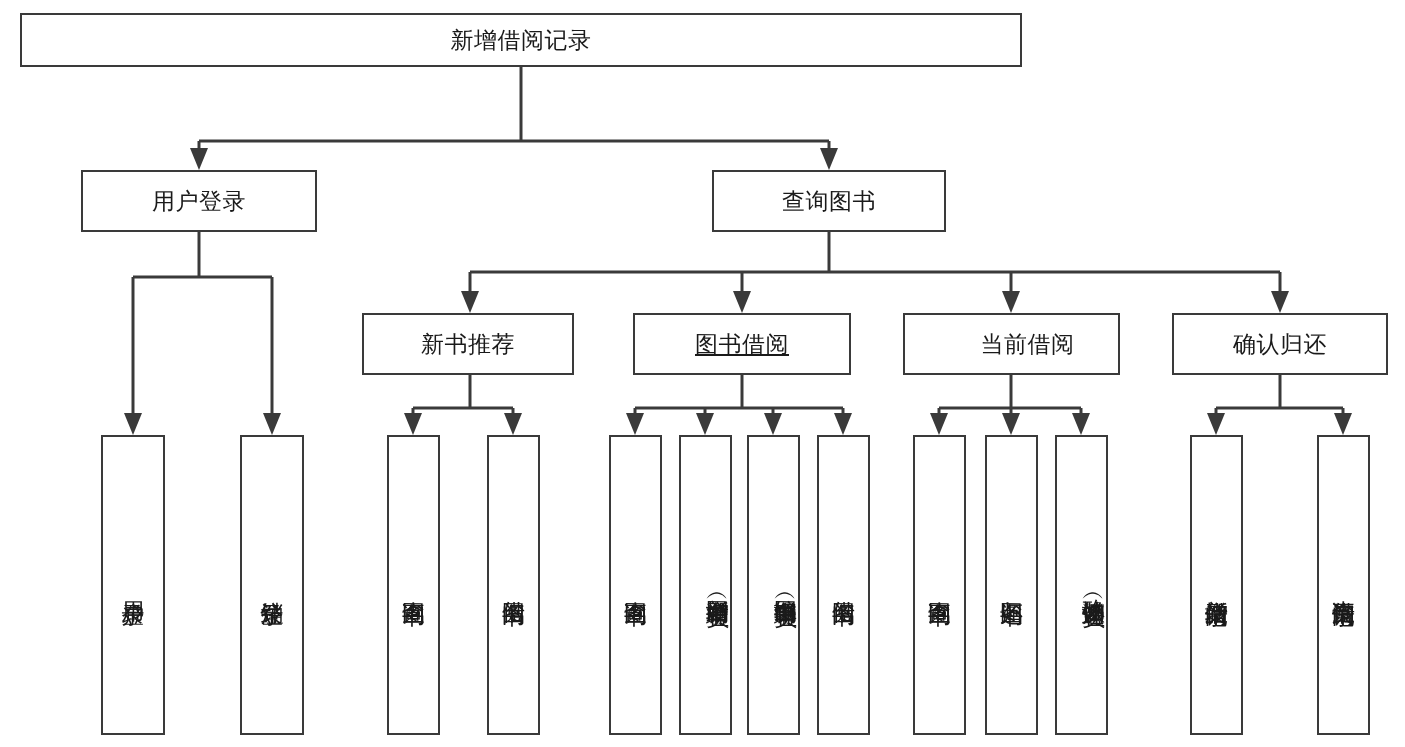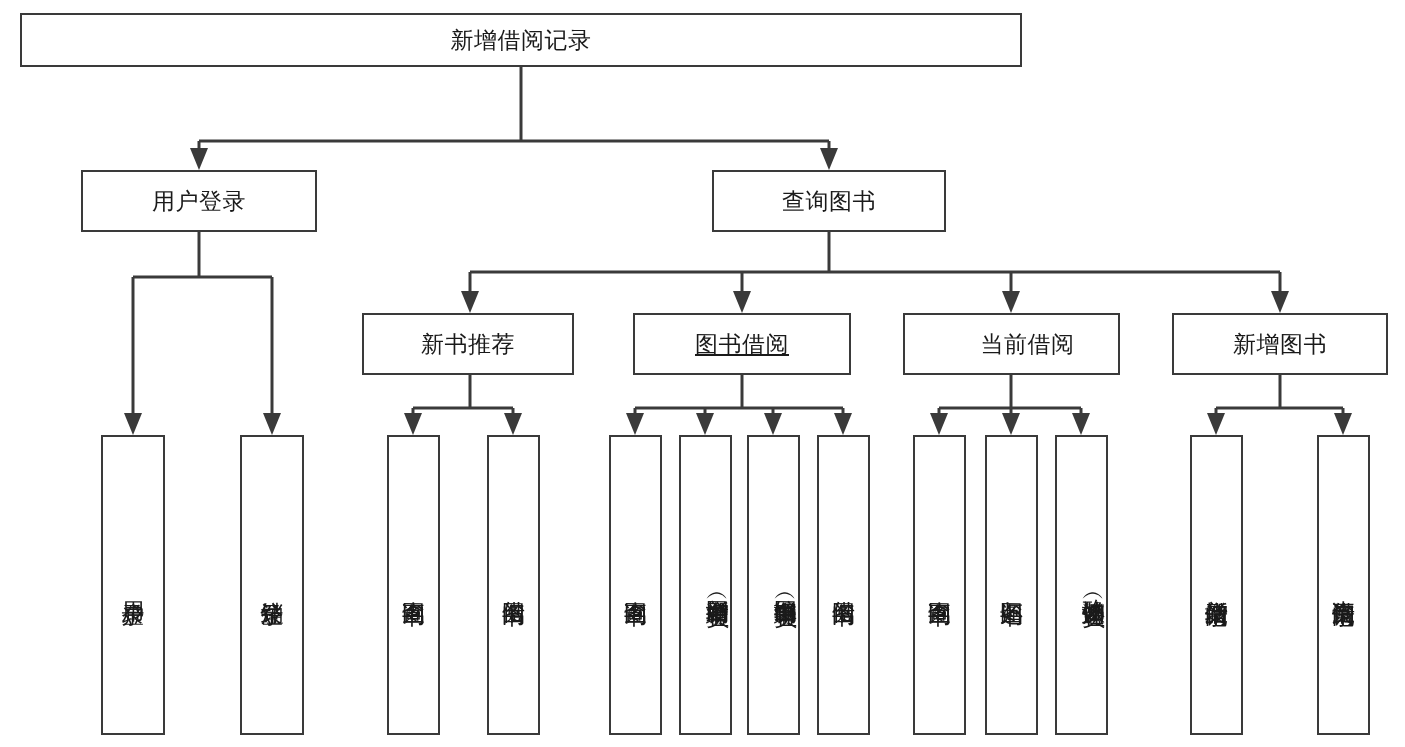--- a/index.html
+++ b/index.html
@@ -135,21 +135,21 @@
       <div class="node horizontal" style="left: 362px; top: 313px; width: 212px; height: 62px;">
         <span>新书推荐</span>
       </div>
       <div class="node horizontal" style="left: 633px; top: 313px; width: 218px; height: 62px; text-decoration: underline;">
         <span>图书借阅</span>
       </div>
       <div class="node horizontal" style="left: 903px; top: 313px; width: 217px; height: 62px; padding-left: 32px;">
         <span>当前借阅</span>
       </div>
       <div class="node horizontal" style="left: 1172px; top: 313px; width: 216px; height: 62px;">
-        <span>新增图书</span>
+        <span>确认归还</span>
       </div>
       <div class="node vertical" style="left: 101px; top: 435px; width: 64px; height: 300px;">
         <span>用户登录</span>
       </div>
       <div class="node vertical" style="left: 240px; top: 435px; width: 64px; height: 300px;">
         <span>注销登录</span>
       </div>
       <div class="node vertical" style="left: 387px; top: 435px; width: 53px; height: 300px;">
         <span>查询图书</span>
       </div>

